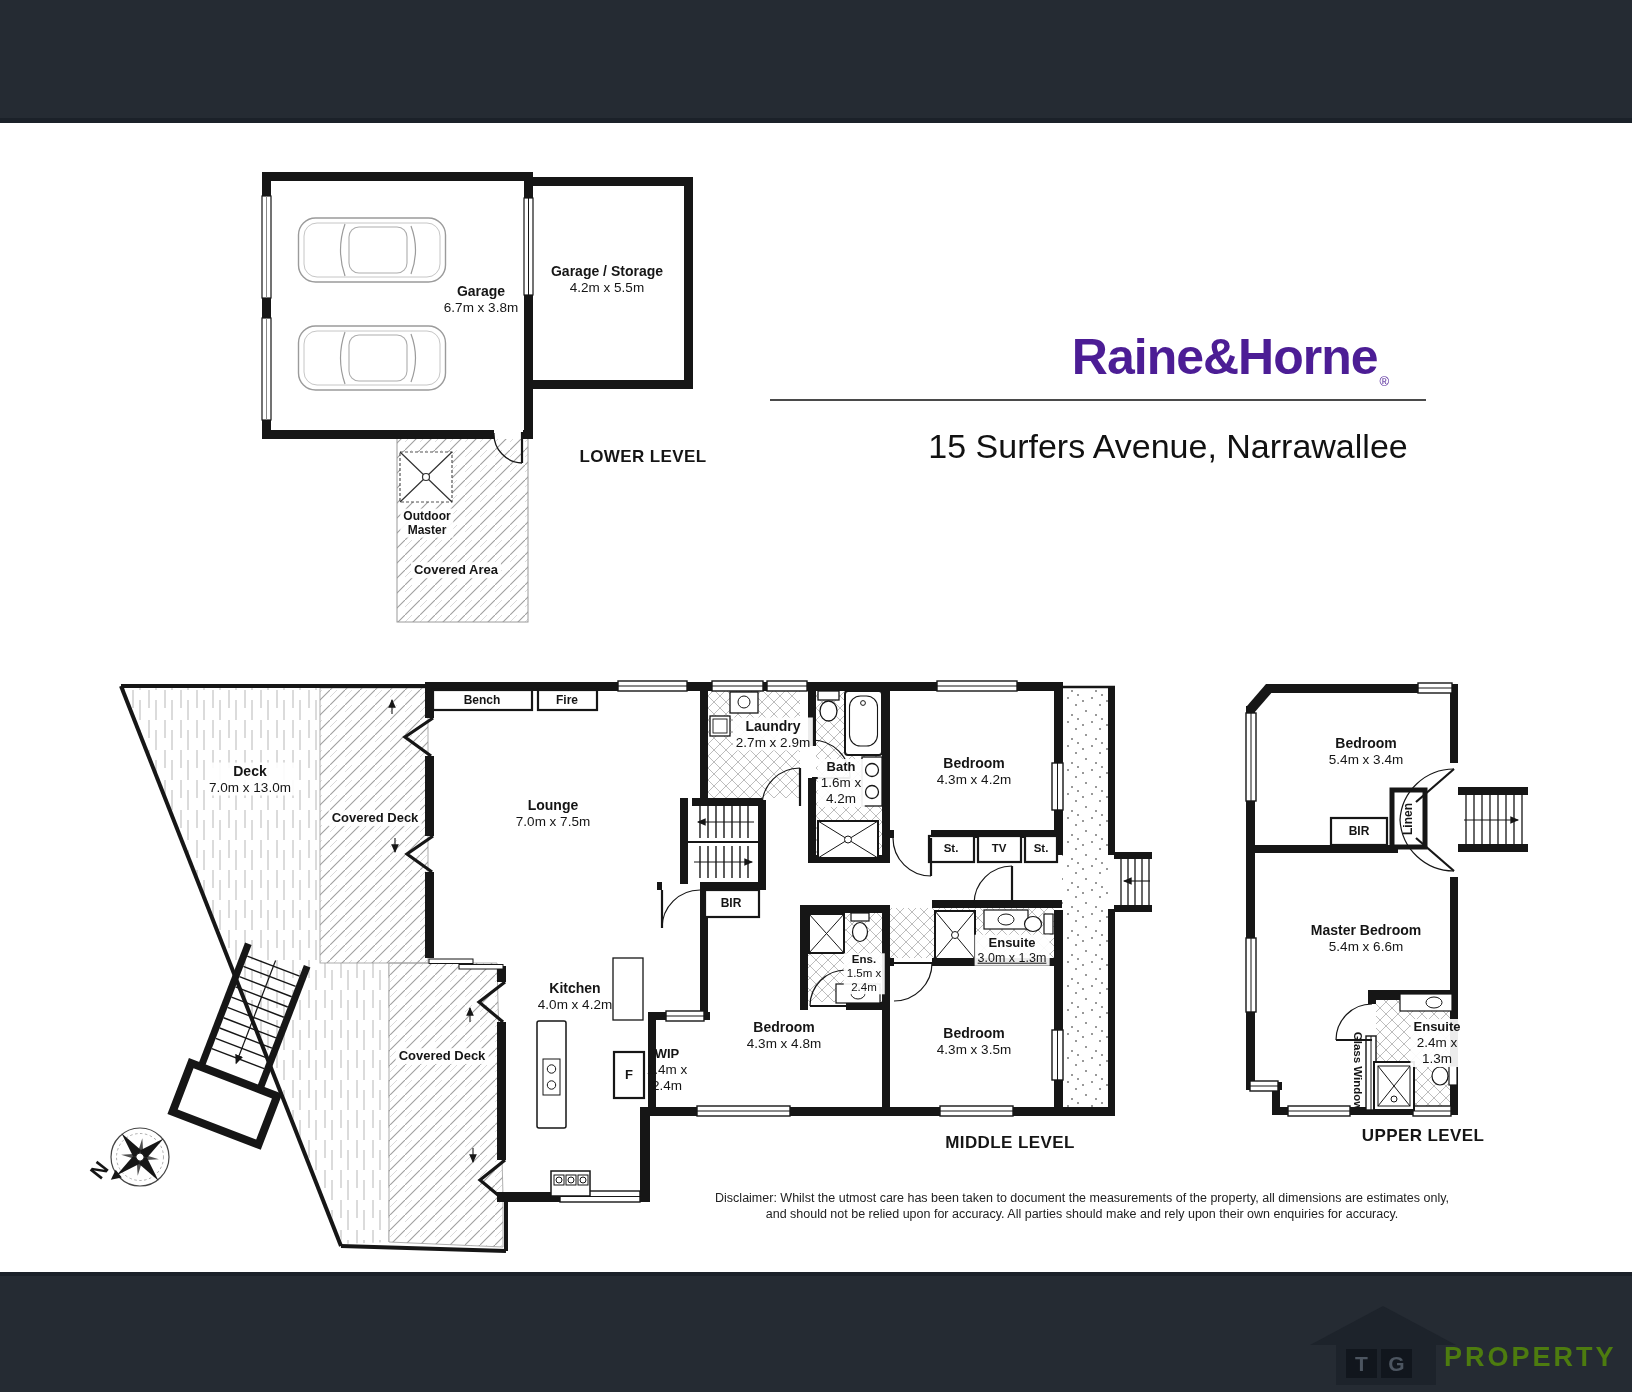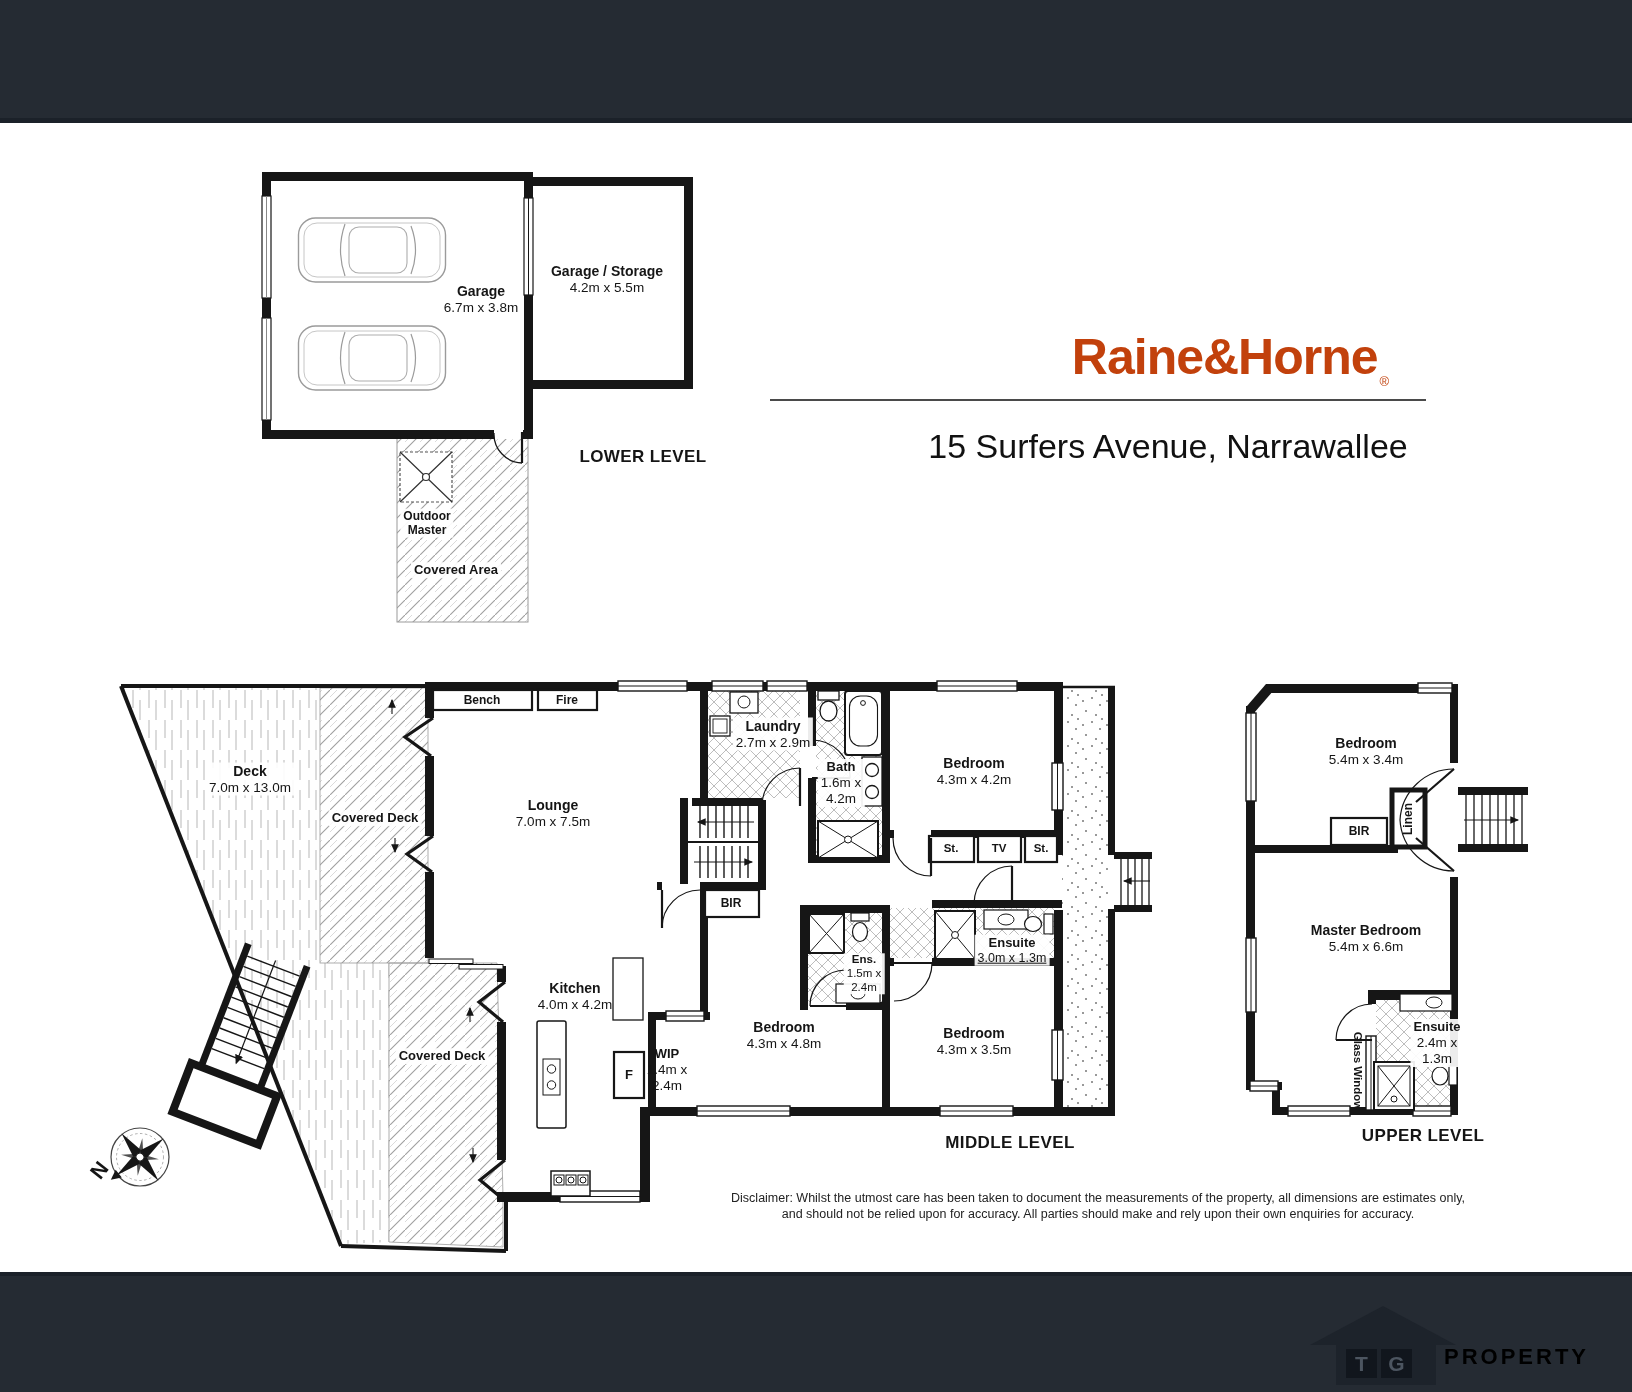--- a/index.html
+++ b/index.html
@@ -8,32 +8,32 @@
   .band{position:absolute;left:0;width:1632px;background:#252b33;}
   .band-top{top:0;height:118px;border-bottom:5px solid #1b2129;}
   .band-bottom{top:1272px;height:120px;border-top:4px solid #1b2129;}
   .plan-svg{position:absolute;left:0;top:0;z-index:2;}
   .l{position:absolute;z-index:3;transform:translate(-50%,-50%);text-align:center;white-space:nowrap;
      font-weight:bold;font-size:14px;line-height:1.2;color:#151515;}
   .l .dims{display:block;font-weight:normal;font-size:13.5px;}
   .halo{background:rgba(255,255,255,.92);padding:0 3px;}
   .sz12{font-size:12px;}.sz13{font-size:13px;}.sz11{font-size:11.5px;}
   .lvl{font-size:17px;letter-spacing:.4px;}
-  .brand{font-size:50px;letter-spacing:-1px;color:#c2410c;}
+  .brand{font-size:50px;letter-spacing:-1px;color:#4c1d95;}
   .brand .reg{font-size:13px;font-weight:400;vertical-align:-12px;margin-left:2px;}
   .address{font-size:34px;font-weight:normal;color:#111;}
   .rule{position:absolute;z-index:3;height:2px;background:#4a4a4a;}
-  .disc{font-weight:normal;font-size:12.5px;color:#222;margin-left:16px;}
+  .disc{font-weight:normal;font-size:12.5px;color:#222;}
   .rot-ccw{transform:translate(-50%,-50%) rotate(-90deg);}
   .rot-cw{transform:translate(-50%,-50%) rotate(90deg);}
   .north{transform:translate(-50%,-50%) rotate(-52deg);font-size:21px;}
   .logo-square{position:absolute;z-index:4;width:31px;height:29px;background:#11161d;
      color:#4c5560;font-weight:bold;font-size:21px;text-align:center;line-height:29px;}
-  .logo-text{position:absolute;z-index:4;transform:translateY(-50%);color:#000000;
-     font-weight:bold;font-size:22px;letter-spacing:3px;}
+  .logo-text{position:absolute;z-index:4;transform:translateY(-50%);color:#4d7c0f;
+     font-weight:bold;font-size:27px;letter-spacing:3px;}
   .dim2{display:block;font-weight:normal;}
 </style>
 </head>
 <body>
 
 <div class="canvas">
 
   <div class="band band-top" style="background-color: rgb(37, 43, 51);"></div>
   <div class="band band-bottom" style="background-color: rgb(37, 43, 51);"></div>
 

